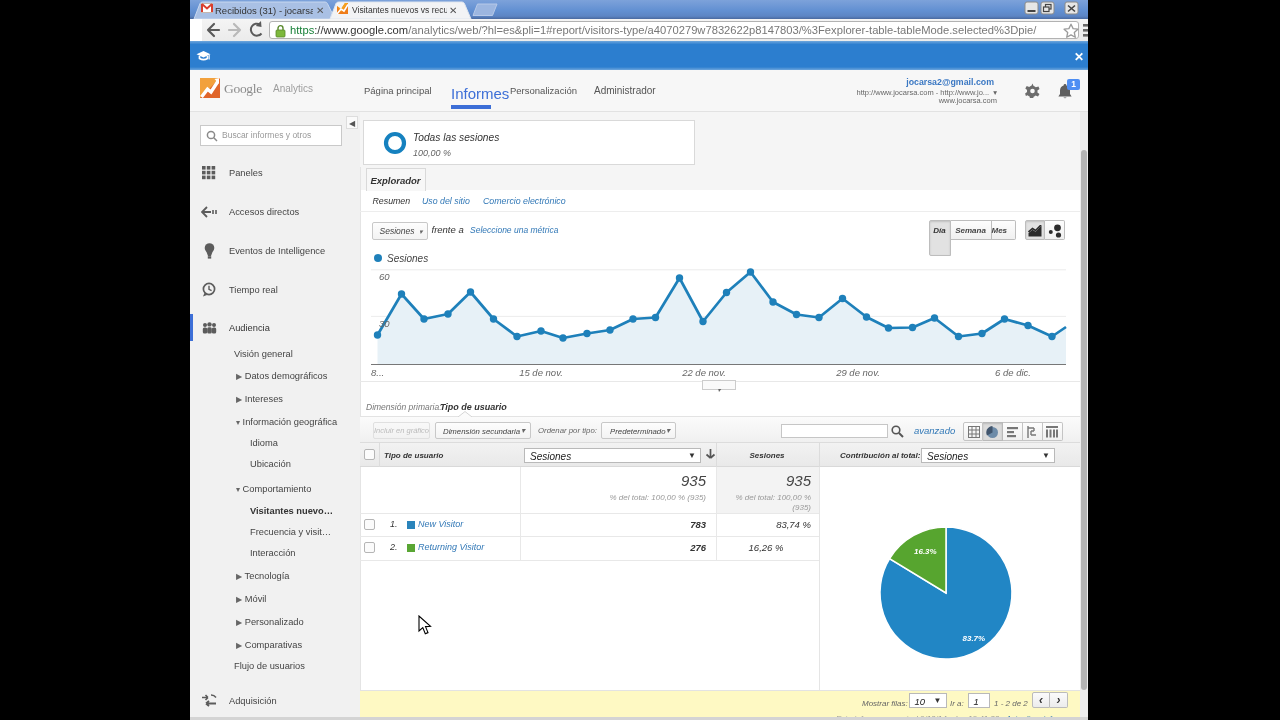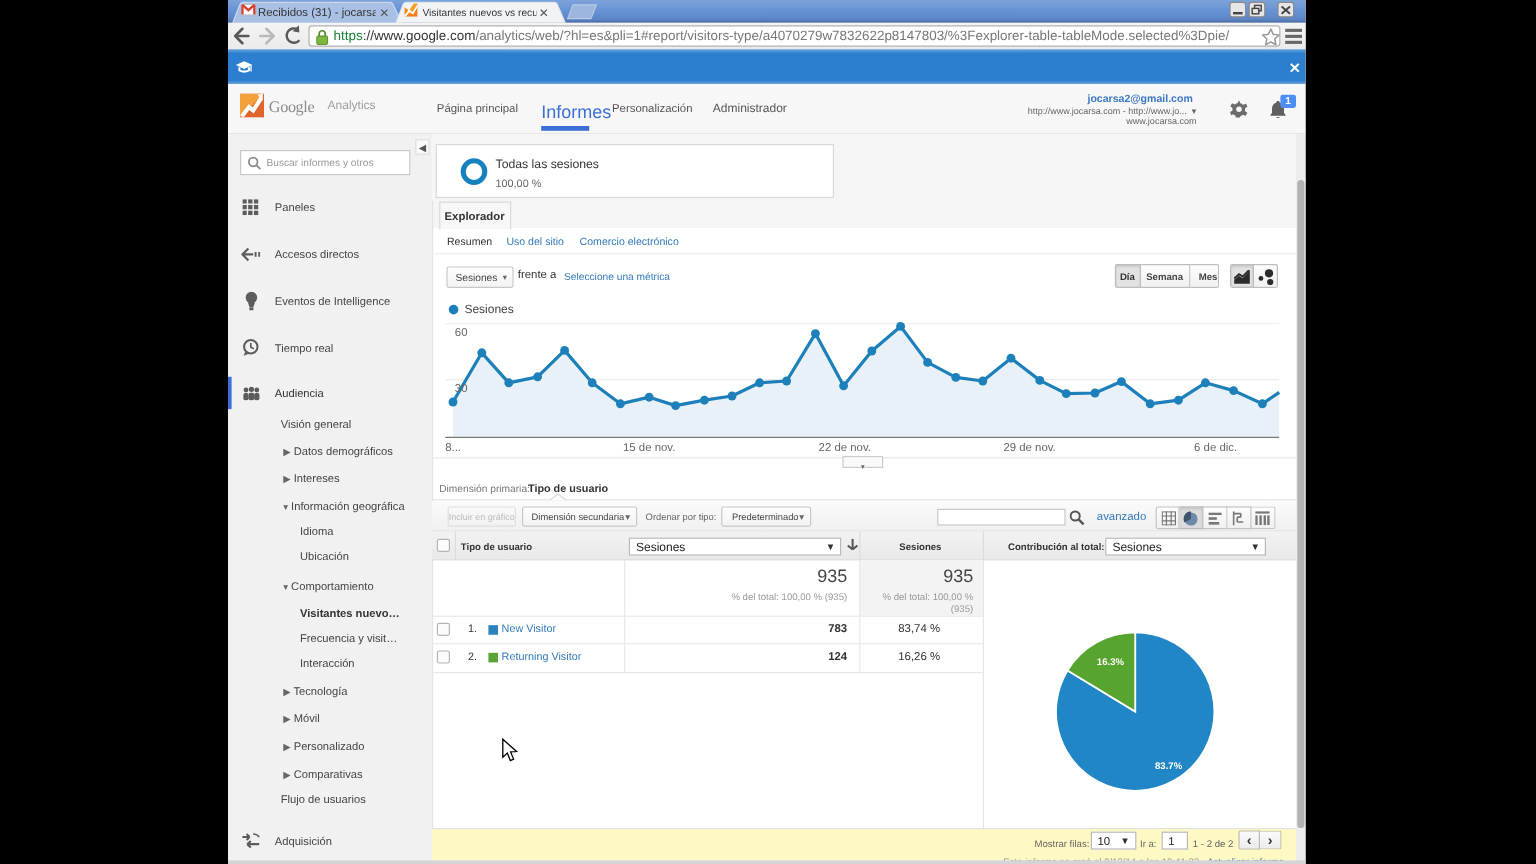--- a/index.html
+++ b/index.html
@@ -4,36 +4,36 @@
 <style>
   * { margin:0; padding:0; box-sizing:border-box; }
   html,body { width:1280px; height:720px; background:#000; overflow:hidden;
     font-family:"Liberation Sans", sans-serif; }
   #win { position:absolute; left:190px; top:0; width:898px; height:720px;
     background:#fff; overflow:hidden; }
   .abs { position:absolute; }
   
   #tabbar { left:0; top:0; width:898px; height:19px;
     background:linear-gradient(#7da2da,#6290d2 55%,#5c85c4 85%,#49699f); }
-  #toolbar { left:0; top:19px; width:1018px; height:22px;
+  #toolbar { left:12px; top:19px; width:1018px; height:22px;
     background:linear-gradient(#f4f4f4,#ebebeb); }
   #urlbox { left:67px; top:1.5px; width:810px; height:18px; background:#fff;
     border:1px solid #b2b2b2; border-radius:3px; }
   
   #banner { left:0; top:41px; width:898px; height:29px;
     background:linear-gradient(#6ea6dc,#2c7ecf 3.5px,#2c7ecf 26px,#6ea6dc); }
   
   #gahead { left:0; top:70px; width:898px; height:42px; background:#f7f7f7;
     border-bottom:1px solid #e2e2e2; }
   
   #sidebar { left:0; top:112px; width:170px; height:608px; background:#f1f1f1; }
   .navitem { position:absolute; left:39px; font-size:9.3px; color:#444; white-space:nowrap; }
   .subitem { position:absolute; font-size:9.3px; color:#444; white-space:nowrap; }
   
-  #main { left:170px; top:112px; width:720px; height:608px; background:#fff; }
+  #main { left:170px; top:112px; width:720px; height:608px; background:#fff;font-style:italic; }
   #segband { left:0; top:0; width:720px; height:78px; background:#f5f5f5; }
   .card { position:absolute; background:#fff; border:1px solid #d9d9d9; }
   #explorer-tab { position:absolute; left:5.5px; top:56px; width:60px; height:23px;
     background:#f7f7f7; border:1px solid #d9d9d9; border-bottom:none;
     font-size:9.5px; font-weight:bold; color:#333; line-height:23px; text-align:center; }
   .blue { color:#3379b7; }
   .btn { position:absolute; background:linear-gradient(#fdfdfd,#f3f3f3);
     border:1px solid #c8c8c8; border-radius:2px; font-size:9.5px; color:#444; }
   .checkbox { position:absolute; width:11px; height:11px; background:#fbfbfb;
     border:1px solid #b5b5b5; border-radius:2px; }
@@ -228,23 +228,23 @@
     <div class="abs" style="left:12.5px;top:83.5px;font-size:8.8px;color:#333">Resumen</div>
     <div class="abs" style="left:62px;top:83.5px;font-size:8.8px"><span class="blue">Uso del sitio</span></div>
     <div class="abs" style="left:123px;top:83.5px;font-size:8.8px"><span class="blue">Comercio electrónico</span></div>
     <div class="abs" style="left:0;top:99px;width:720px;height:1px;background:#ededed"></div>
     <div class="btn" style="left:11.5px;top:110px;width:56px;height:18px;line-height:17px;font-size:8.5px">
       <span style="margin-left:7px">Sesiones</span><span style="position:absolute;right:4px;top:0;font-size:7px;color:#666">▾</span>
     </div>
     <div class="abs" style="left:71.5px;top:112px;font-size:9.5px;color:#333">frente a</div>
     <div class="abs" style="left:110px;top:113px;font-size:8.5px"><span class="blue">Seleccione una métrica</span></div>
     <div class="abs" style="left:568.5px;top:108px;width:87px;height:20px">
-      <div class="abs" style="left:0;top:0;width:22px;height:20px;background:#e2e2e2;border:1px solid #bdbdbd;border-radius:2px 0 0 2px;font-size:8px;font-weight:bold;color:#333;text-align:center;line-height:19px;box-shadow:inset 0 1px 2px rgba(0,0,0,0.15)">Día</div>
+      <div class="abs" style="left:0;top:0;width:22px;height:36px;background:#e2e2e2;border:1px solid #bdbdbd;border-radius:2px 0 0 2px;font-size:8px;font-weight:bold;color:#333;text-align:center;line-height:19px;box-shadow:inset 0 1px 2px rgba(0,0,0,0.15)">Día</div>
       <div class="abs" style="left:22px;top:0;width:41px;height:20px;background:linear-gradient(#fdfdfd,#f0f0f0);border:1px solid #bdbdbd;border-left:none;font-size:8px;font-weight:bold;color:#444;text-align:center;line-height:19px">Semana</div>
-      <div class="abs" style="left:63px;top:0;width:24px;height:20px;background:linear-gradient(#fdfdfd,#f0f0f0);border:1px solid #bdbdbd;border-left:none;border-radius:0 2px 2px 0;font-size:8px;font-weight:bold;color:#444;text-align:right;line-height:19px">Mes</div>
+      <div class="abs" style="left:63px;top:0;width:24px;height:20px;background:linear-gradient(#fdfdfd,#f0f0f0);border:1px solid #bdbdbd;border-left:none;border-radius:0 2px 2px 0;font-size:8px;font-weight:bold;color:#444;text-align:left;line-height:19px">Mes</div>
     </div>
     <div class="abs" style="left:664.5px;top:108px;width:20px;height:20px;background:#e2e2e2;border:1px solid #bdbdbd;border-radius:2px 0 0 2px;box-shadow:inset 0 1px 2px rgba(0,0,0,0.15)">
       <svg width="14" height="12" style="position:absolute;left:2.5px;top:3.5px">
         <path d="M0.5,11.5 V8 L4.5,4.8 L7.5,6.8 L13.5,0.5 V11.5 Z" fill="#2b2b2b"></path>
         <path d="M0.5,7 L4.5,3.5 L7.5,5.5 L13,0" fill="none" stroke="#2b2b2b" stroke-width="1.6"></path>
       </svg>
     </div>
     <div class="abs" style="left:684.5px;top:108px;width:20px;height:20px;background:linear-gradient(#fdfdfd,#f0f0f0);border:1px solid #bdbdbd;border-left:none;border-radius:0 2px 2px 0">
       <svg width="14" height="14" style="position:absolute;left:3px;top:3px">
         <circle cx="9.5" cy="3.8" r="3.4" fill="#2b2b2b"></circle>
@@ -393,27 +393,27 @@
     <div class="abs" style="left:166px;top:360px;width:180px;text-align:right;font-size:15px;color:#444">935</div>
     <div class="abs" style="left:166px;top:381px;width:180px;text-align:right;font-size:8px;color:#999">% del total: 100,00 % (935)</div>
     <div class="abs" style="left:371px;top:360px;width:80px;text-align:right;font-size:15px;color:#444">935</div>
     <div class="abs" style="left:361px;top:381px;width:90px;text-align:right;font-size:8px;color:#999;line-height:9.5px">% del total: 100,00 %<br>(935)</div>
     <div class="abs" style="left:0;top:401px;width:459px;height:1px;background:#e8e8e8"></div>
     <div class="checkbox" style="left:4px;top:407px"></div>
     <div class="abs" style="left:30px;top:407px;font-size:9px;color:#333">1.</div>
     <div class="abs" style="left:47px;top:409px;width:8px;height:8px;background:#2a84bb"></div>
     <div class="abs" style="left:58px;top:406.5px;font-size:9px"><span class="blue">New Visitor</span></div>
     <div class="abs" style="left:166px;top:406.5px;width:180px;text-align:right;font-size:9.5px;font-weight:bold;color:#333">783</div>
-    <div class="abs" style="left:361px;top:406.5px;width:90px;text-align:center;font-size:9.5px;color:#333">83,74 %</div>
+    <div class="abs" style="left:361px;top:406.5px;width:90px;text-align:right;font-size:9.5px;color:#333">83,74 %</div>
     <div class="abs" style="left:0;top:424px;width:459px;height:1px;background:#e8e8e8"></div>
     <div class="checkbox" style="left:4px;top:430px"></div>
     <div class="abs" style="left:30px;top:430px;font-size:9px;color:#333">2.</div>
     <div class="abs" style="left:47px;top:432px;width:8px;height:8px;background:#59a634"></div>
     <div class="abs" style="left:58px;top:429.5px;font-size:9px"><span class="blue">Returning Visitor</span></div>
-    <div class="abs" style="left:166px;top:429.5px;width:180px;text-align:right;font-size:9.5px;font-weight:bold;color:#333">124</div>
+    <div class="abs" style="left:166px;top:429.5px;width:180px;text-align:right;font-size:9.5px;font-weight:bold;color:#333">276</div>
     <div class="abs" style="left:361px;top:429.5px;width:90px;text-align:center;font-size:9.5px;color:#333">16,26 %</div>
     <div class="abs" style="left:0;top:447.5px;width:459px;height:1px;background:#e8e8e8"></div>
 
     <svg width="200" height="180" style="position:absolute;left:490px;top:390.5px">
       <path d="M96,90 L96,24 A66,66 0 1 1 39.6,55.7 Z" fill="#2186c5" stroke="#fff" stroke-width="1.5"></path>
       <path d="M96,90 L39.6,55.7 A66,66 0 0 1 96,24 Z" fill="#57a52f" stroke="#fff" stroke-width="1.5"></path>
       <text x="64" y="51" font-size="8" font-weight="bold" fill="#fff">16.3%</text>
       <text x="112.5" y="138" font-size="8" font-weight="bold" fill="#fff">83.7%</text>
     </svg>
     <svg width="14" height="21" style="position:absolute;left:58px;top:503px">

